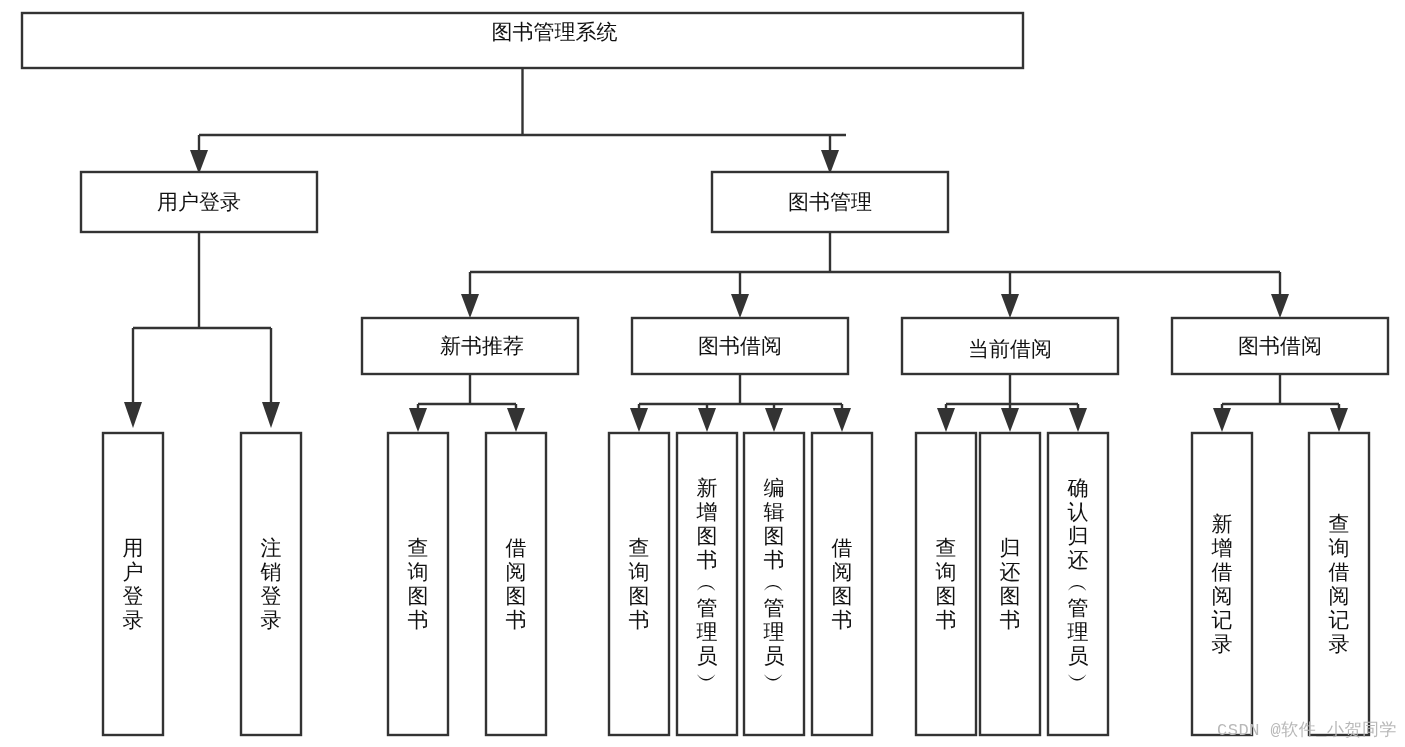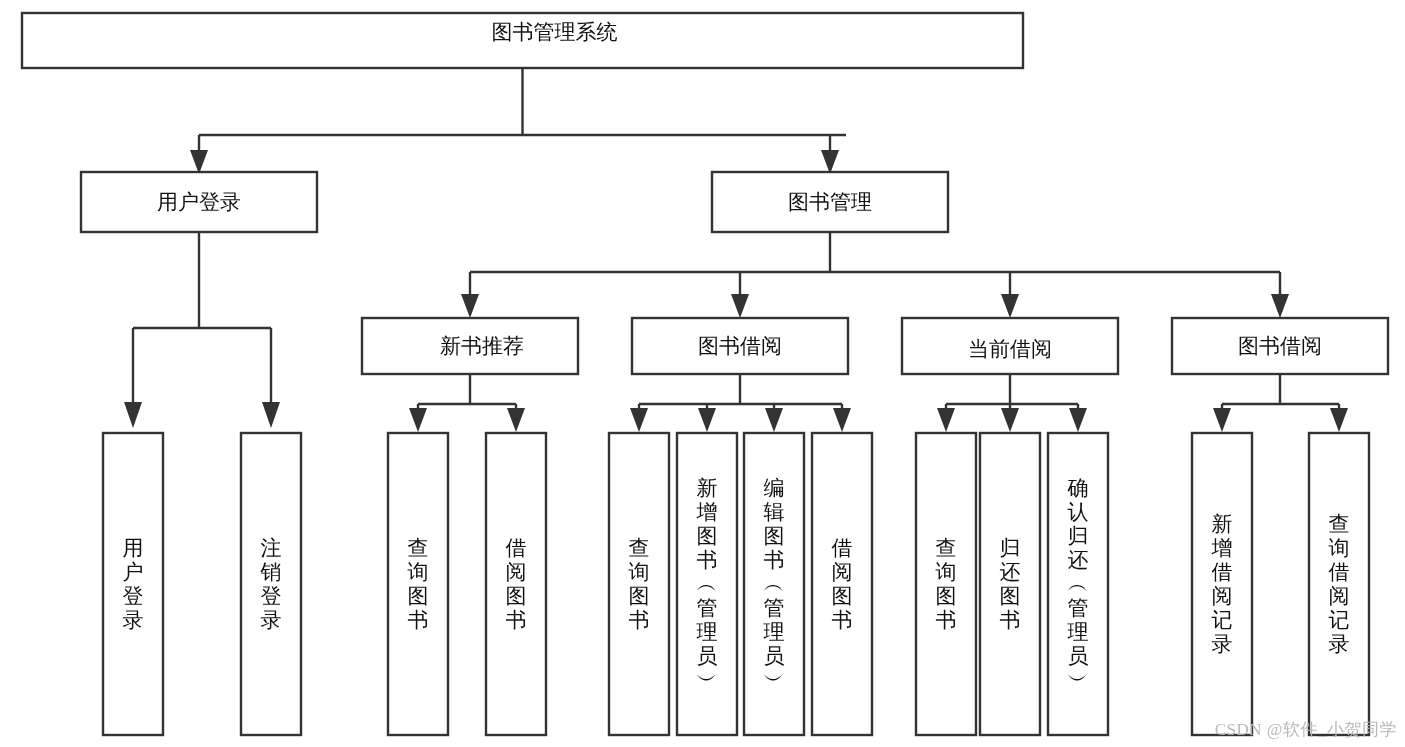--- a/index.html
+++ b/index.html
@@ -55,21 +55,21 @@
     font-size: 21px;
     line-height: 24px;
     color: #111111;
     text-align: center;
     white-space: pre;
   }
   .watermark {
     position: absolute;
     right: 8px;
     bottom: 6px;
-    font-family: Liberation Serif, serif;
+    font-family: Liberation Mono, monospace;
     font-size: 17px;
     color: #b8b8b8;
     letter-spacing: 0.5px;
     white-space: nowrap;
   }
   .hbox-label {
     position: absolute;
     display: flex;
     align-items: center;
     justify-content: center;

